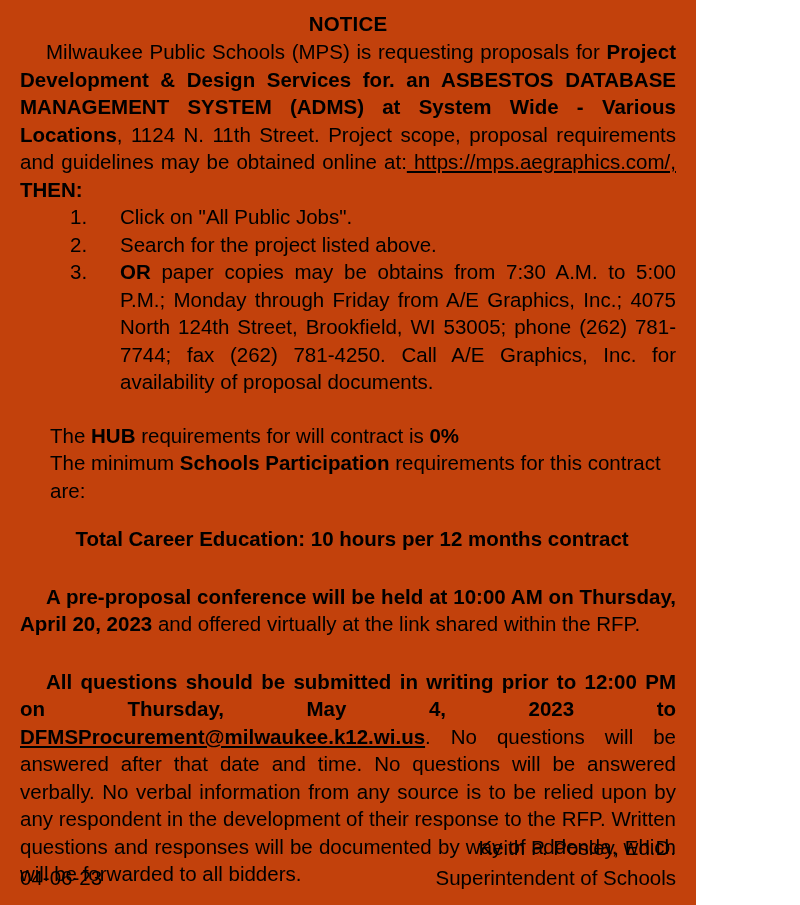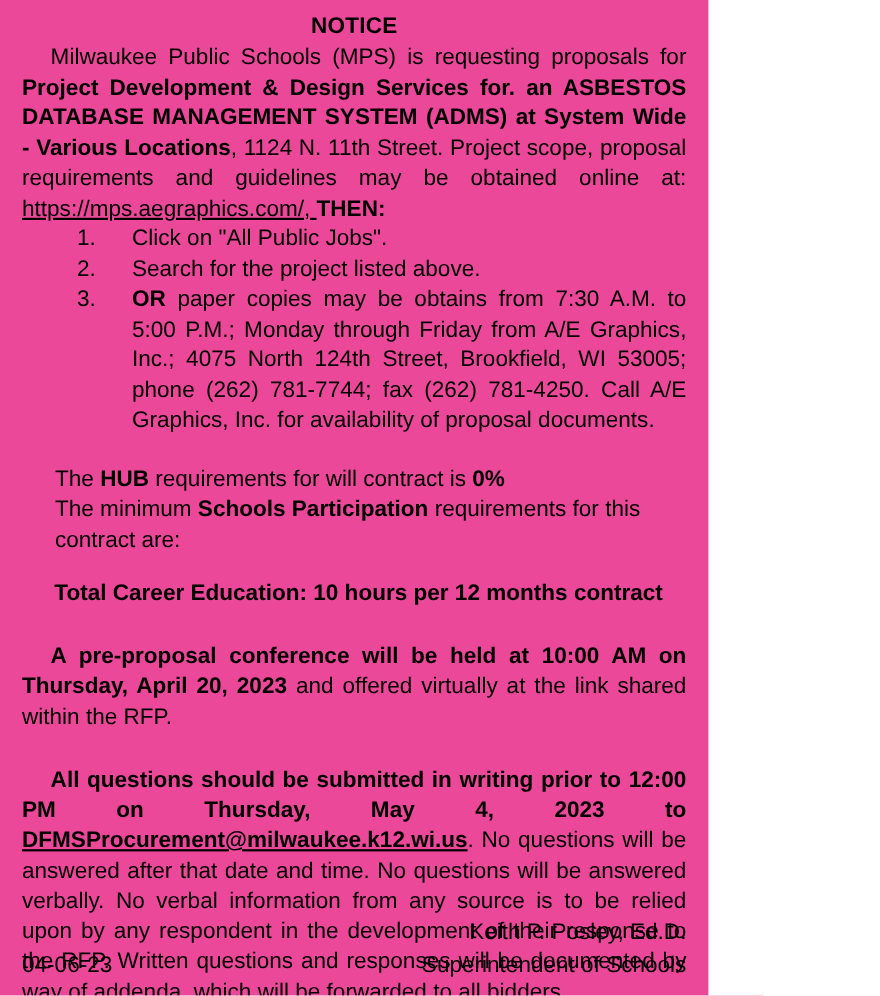--- a/index.html
+++ b/index.html
@@ -6,23 +6,23 @@
     margin: 0;
     padding: 0;
     background: #ffffff;
   }
   body {
     font-family: "Liberation Sans", sans-serif;
     color: #000000;
   }
   #page {
     position: relative;
-    width: 644px;
+    width: 696px;
     height: 905px;
-    background: #ec4899;
+    background: #c2410c;
     overflow: hidden;
     box-sizing: border-box;
     padding: 10px 20px 0 20px;
   }
   .notice-title {
     text-align: center;
     font-weight: bold;
     font-size: 20.5px;
     line-height: 28px;
     letter-spacing: 0.2px;

